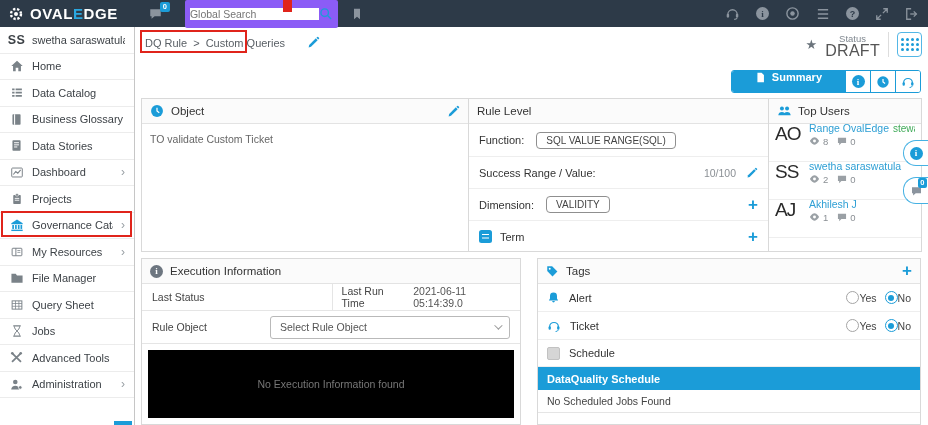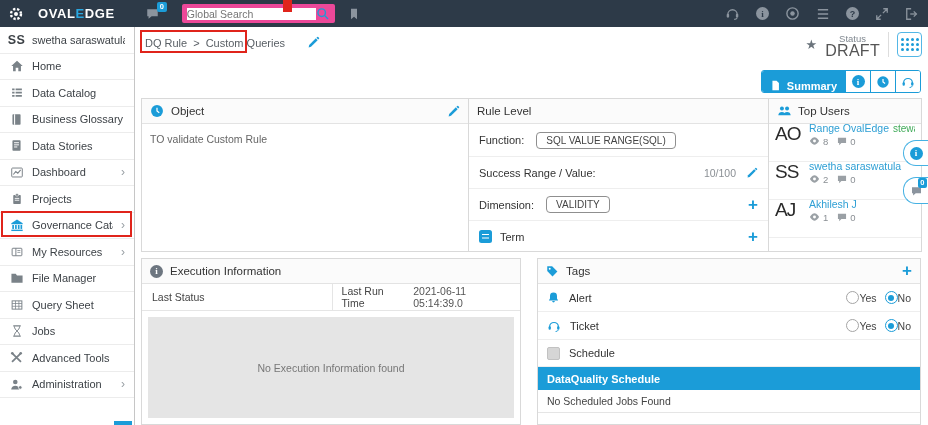--- a/index.html
+++ b/index.html
@@ -2,25 +2,25 @@
 <html><head>
 <meta charset="utf-8">
 <style>
 *{margin:0;padding:0;box-sizing:border-box}
 html,body{width:928px;height:425px}
 body{position:relative;font-family:"Liberation Sans",sans-serif;background:#fff;overflow:hidden;font-size:11px;color:#333}
 svg{display:block}
 
 
 .topbar{position:absolute;top:0;left:0;right:0;height:27px;background:#2d3a48;display:flex;align-items:center;z-index:5}
-.brand{display:flex;align-items:center;gap:14px;margin-left:8px;color:#fff;font-weight:bold;font-size:13px;letter-spacing:.6px;cursor:pointer}
+.brand{display:flex;align-items:center;gap:6px;margin-left:8px;color:#fff;font-weight:bold;font-size:15px;letter-spacing:.6px;cursor:pointer}
 .brand .accent{color:#2aa7e0}
 .tb-chat{position:relative;margin-left:30px;cursor:pointer}
 .badge{position:absolute;top:-5px;right:-7px;background:#1b9cd8;color:#fff;font-size:7.5px;padding:1px 3px;border-radius:2px;line-height:8px;font-weight:bold}
-.searchbox{margin-left:22px;width:153px;height:19px;background:#ec4899;border-radius:2px;display:flex;align-items:center;padding:0 5px}
+.searchbox{margin-left:22px;width:153px;height:28px;background:#8b5cf6;border-radius:2px;display:flex;align-items:center;padding:0 5px}
 .searchbox input{border:none;outline:none;flex:1;font-size:10.5px;color:#444;font-family:inherit;min-width:0}
 .red-marker{position:absolute;left:283px;top:0;width:9px;height:12px;background:#e0241b}
 .tb-bookmark{margin-left:13px;cursor:pointer}
 .tb-right{margin-left:auto;display:flex;align-items:center;gap:16px;margin-right:9px}
 .tb-ic{cursor:pointer;display:flex;align-items:center;justify-content:center}
 .circ-i{width:13px;height:13px;border-radius:50%;background:#8b949e;color:#2d3a48;font-size:9px;font-weight:bold;display:flex;align-items:center;justify-content:center;font-family:"Liberation Serif",serif}
 .circ-q{width:13px;height:13px;border-radius:50%;background:#8b949e;color:#2d3a48;font-size:9px;font-weight:bold;display:flex;align-items:center;justify-content:center}
 
 
 .sidebar{position:absolute;left:0;top:27px;width:135px;bottom:0;background:#fff;border-right:1px solid #c6c6c6;z-index:4}
@@ -38,21 +38,21 @@
 .status-cluster{position:absolute;right:6px;top:5px;display:flex;align-items:center;gap:8px}
 .status-star{color:#6a737b;font-size:13px}
 .status-text{text-align:center;font-size:9.5px;color:#808890;line-height:11.5px}
 .status-text .val{color:#555;font-size:16px;letter-spacing:.3px}
 .status-div{width:1px;height:25px;background:#ddd}
 .grid-btn{width:25px;height:25px;border:1px solid #53b7e6;border-radius:4px;display:flex;align-items:center;justify-content:center;cursor:pointer;background:#fff}
 .grid-dots{display:grid;grid-template-columns:repeat(4,3px);grid-auto-rows:3px;gap:2px}
 .grid-dots i{background:#1b9cd8;border-radius:50%}
 
 .toolbar{position:absolute;right:7px;top:43px;display:flex;height:23px;border:1px solid #1b9cd8;border-radius:3px;overflow:hidden}
-.btn-summary{background:#1b9cd8;color:#fff;display:flex;align-items:flex-end;gap:6px;padding:0 8px;font-size:11px;font-weight:bold;cursor:pointer}
+.btn-summary{background:#1b9cd8;color:#fff;display:flex;align-items:flex-start;gap:6px;padding:0 23px;font-size:11px;font-weight:bold;cursor:pointer}
 .tb-btn{width:25px;display:flex;align-items:center;justify-content:center;background:#fff;border-left:1px solid #1b9cd8;cursor:pointer}
 
 
 .row1{position:absolute;left:5px;top:71px;display:flex}
 .row2{position:absolute;left:5px;top:231px;display:flex}
 .panel{border:1px solid #d9d9d9;background:#fff}
 .panel+.panel{margin-left:-1px}
 .p-purpose{width:328px;height:154px}
 .p-rule{width:301px;height:154px}
 .p-users{width:154px;height:154px}
@@ -83,21 +83,21 @@
 
 
 .ex-row{display:flex;border-bottom:1px solid #e5e5e5;font-size:10.5px;color:#444;align-items:center;flex:none}
 .ex-row1{height:27px}
 .cell-a{width:204px;padding:0 10px;border-right:1px solid #e5e5e5;align-self:stretch;display:flex;align-items:center}
 .cell-b{padding:0 9px}
 .cell-c{margin-left:auto;padding-right:9px;color:#555}
 .ex-row2{height:33px;padding:0 10px}
 .select{margin-left:auto;width:240px;height:23px;border:1px solid #b9b9b9;border-radius:3px;display:flex;align-items:center;padding:0 9px;color:#555;font-size:10.5px;cursor:pointer;background:#fff}
 .chev-down{margin-left:auto;width:6px;height:6px;border-right:1.4px solid #999;border-bottom:1.4px solid #999;transform:rotate(45deg) translateY(-2px)}
-.ex-empty{flex:1;margin:6px;background:#e5e5e5;display:flex;align-items:center;justify-content:center;color:#777;font-size:10.5px}
+.ex-empty{flex:1;margin:6px;background:#000000;display:flex;align-items:center;justify-content:center;color:#777;font-size:10.5px}
 .gray-circ{width:13px;height:13px;border-radius:50%;background:#6d7680;color:#fff;font-size:9px;font-weight:bold;display:flex;align-items:center;justify-content:center;font-family:"Liberation Serif",serif}
 
 
 .tag-row{height:28px;display:flex;align-items:center;gap:9px;padding:0 9px;border-bottom:1px solid #eee;font-size:11px;color:#333}
 .radio-group{margin-left:auto;display:flex;align-items:center;gap:0;font-size:10.5px;color:#444}
 .radio{width:13px;height:13px;border:1px solid #a5a5a5;border-radius:50%;display:inline-block;position:relative;cursor:pointer;background:#fff}
 .radio.sel{border-color:#1b9cd8}
 .radio.sel::after{content:"";position:absolute;inset:2.5px;background:#1b9cd8;border-radius:50%}
 .rg-no{margin-left:8px}
 .checkbox{width:13px;height:13px;background:#d6d6d6;border:1px solid #c2c2c2;border-radius:2px;cursor:pointer}
@@ -404,21 +404,21 @@
           </span>
         <span>Object</span>
         <span class="sp"></span>
         <span class="pencil">
             <svg width="13" height="13" viewBox="0 0 16 16">
               <path d="M2 14l.7-2.9 8.2-8.2 2.2 2.2-8.2 8.2z" fill="#1b9cd8"></path>
               <path d="M11.6 2.2l2.2 2.2 1-1a.8.8 0 000-1.1l-1.1-1.1a.8.8 0 00-1.1 0z" fill="#1b9cd8"></path>
             </svg>
           </span>
       </div>
-      <div class="p-body-text">TO validate Custom Rule</div>
+      <div class="p-body-text">TO validate Custom Ticket</div>
     </div>
 
     <div class="panel p-rule">
       <div class="p-head">
           <span>Rule Level</span>
         </div>
       <div class="rl-row">
         <span>Function:</span>
         <span class="pill">SQL VALUE RANGE(SQL)</span>
       </div>
@@ -543,20 +543,27 @@
     <div class="panel p-exec">
       <div class="p-head">
         <span class="gray-circ">i</span>
         <span>Execution Information</span>
       </div>
       <div class="ex-row ex-row1">
         <span class="cell-a">Last Status</span>
         <span class="cell-b">Last Run Time</span>
         <span class="cell-c">2021-06-11 05:14:39.0</span>
       </div>
+      <div class="ex-row ex-row2">
+        <span>Rule Object</span>
+        <span class="select">
+          <span>Select Rule Object</span>
+          <span class="chev-down"></span>
+        </span>
+      </div>
       <div class="ex-empty">No Execution Information found</div>
     </div>
 
     <div class="panel p-tags">
       <div class="p-head">
         <span>
             <svg width="13" height="13" viewBox="0 0 16 16">
               <path d="M1.5 1.5h6L14 8l-6 6-6.5-6.5z" fill="#1b9cd8"></path>
               <circle cx="4.6" cy="4.6" r="1.2" fill="#fff"></circle>
             </svg>

